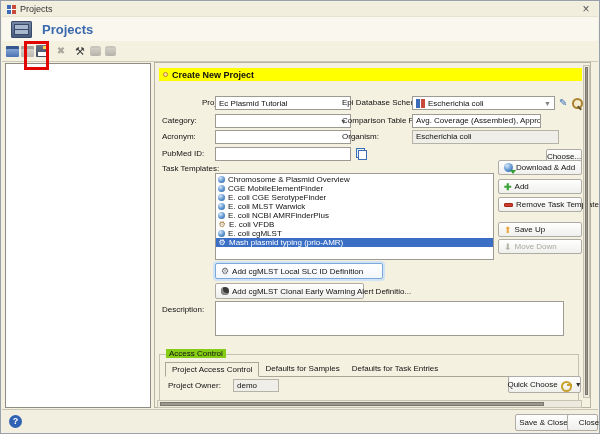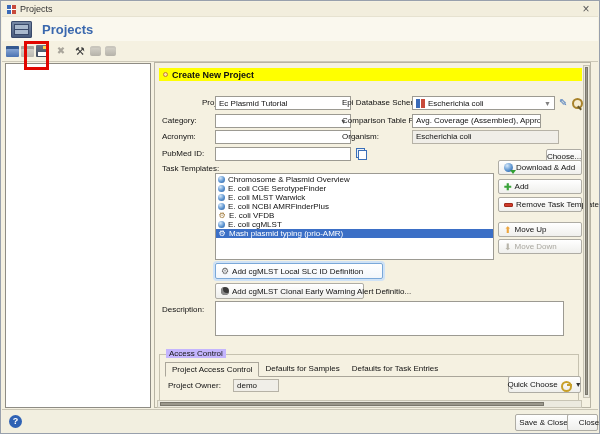--- a/index.html
+++ b/index.html
@@ -85,21 +85,21 @@
 
   .cg-btn1 { left:60px; top:200px; width:168px; height:16px; border-color:#7aa8d8; box-shadow:0 0 0 2px #cfe2f6; background:linear-gradient(180deg,#ffffff,#f2f6fb); justify-content:flex-start; padding-left:5px; }
   .cg-btn2 { left:60px; top:220px; width:149px; height:16px; justify-content:space-between; padding-left:5px; }
   .ic-gears { font-size:9px; line-height:9px; color:#666; }
   .ic-alert { width:8px; height:8px; border-radius:50%; background:#3a3a3a; box-shadow:inset 2px -2px 0 #8a8a8a; flex:0 0 auto; }
 
   .desc-area { position:absolute; left:60px; top:238px; width:349px; height:35px; background:#fff; border:1px solid #9c9a92; resize:none; font-family:"Liberation Sans",sans-serif; font-size:8px; outline:none; }
 
   
   .fieldset { position:absolute; left:4px; top:291px; width:420px; height:47px; border:1px solid #c6c2b0; }
-  .fieldset-legend { position:absolute; top:-6px; left:6px; font-size:8px; background:#c4b5fd; padding:0 3px; color:#111; }
+  .fieldset-legend { position:absolute; top:-6px; left:6px; font-size:8px; background:#84cc16; padding:0 3px; color:#111; }
   .tabs { position:absolute; left:5px; top:7px; right:5px; height:15px; border-bottom:1px solid #aaa69a; display:flex; align-items:flex-end; }
   .tab { font-size:8px; padding:0 6px; line-height:14px; height:14px; color:#111; white-space:nowrap; }
   .tab.active { background:#f5f1e1; border:1px solid #aaa69a; border-bottom:1px solid #f5f1e1; margin-bottom:-1px; height:15px; font-weight:normal; }
   .qc-btn { left:348px; top:21px; width:73px; height:17px; }
   .key-ic { width:11px; height:9px; position:relative; flex:0 0 auto; }
   .key-ic::before { content:""; position:absolute; left:0; top:1px; width:7px; height:7px; border:2px solid #c8a02a; border-radius:50%; }
   .key-ic::after { content:""; position:absolute; left:6px; top:4px; width:5px; height:2px; background:#c8a02a; }
   .qc-arrow { font-size:7px; color:#333; }
 
   
@@ -197,20 +197,24 @@
       <div class="fld ro" style="left:257px;top:67px;width:147px;">Escherichia coli</div>
 
       <span class="lbl" style="left:7px;top:99px;">Task Templates:</span>
       <div class="tpl-list" id="tpl-list">
           <div class="tpl-row">
             <span class="ic-globe"></span>
             <span>Chromosome &amp; Plasmid Overview</span>
           </div>
           <div class="tpl-row">
             <span class="ic-globe"></span>
+            <span>CGE MobileElementFinder</span>
+          </div>
+          <div class="tpl-row">
+            <span class="ic-globe"></span>
             <span>E. coli CGE SerotypeFinder</span>
           </div>
           <div class="tpl-row">
             <span class="ic-globe"></span>
             <span>E. coli MLST Warwick</span>
           </div>
           <div class="tpl-row">
             <span class="ic-globe"></span>
             <span>E. coli NCBI AMRFinderPlus</span>
           </div>
@@ -235,21 +239,21 @@
           <button class="btn side-btn" style="top: 116px;">
             <span class="si-plus">✚</span>
             <span>Add</span>
           </button>
           <button class="btn side-btn" style="top: 134px;">
             <span class="si-minus"></span>
             <span>Remove Task Template</span>
           </button>
           <button class="btn side-btn" style="top: 159px;">
             <span class="si-up">⬆</span>
-            <span>Move Up</span>
+            <span>Save Up</span>
           </button>
           <button class="btn side-btn disabled" style="top: 176px;">
             <span class="si-down">⬇</span>
             <span>Move Down</span>
           </button>
         </div>
 
       <button class="btn cg-btn1">
         <span class="ic-gears">⚙</span>
         <span>Add cgMLST Local SLC ID Definition</span>

